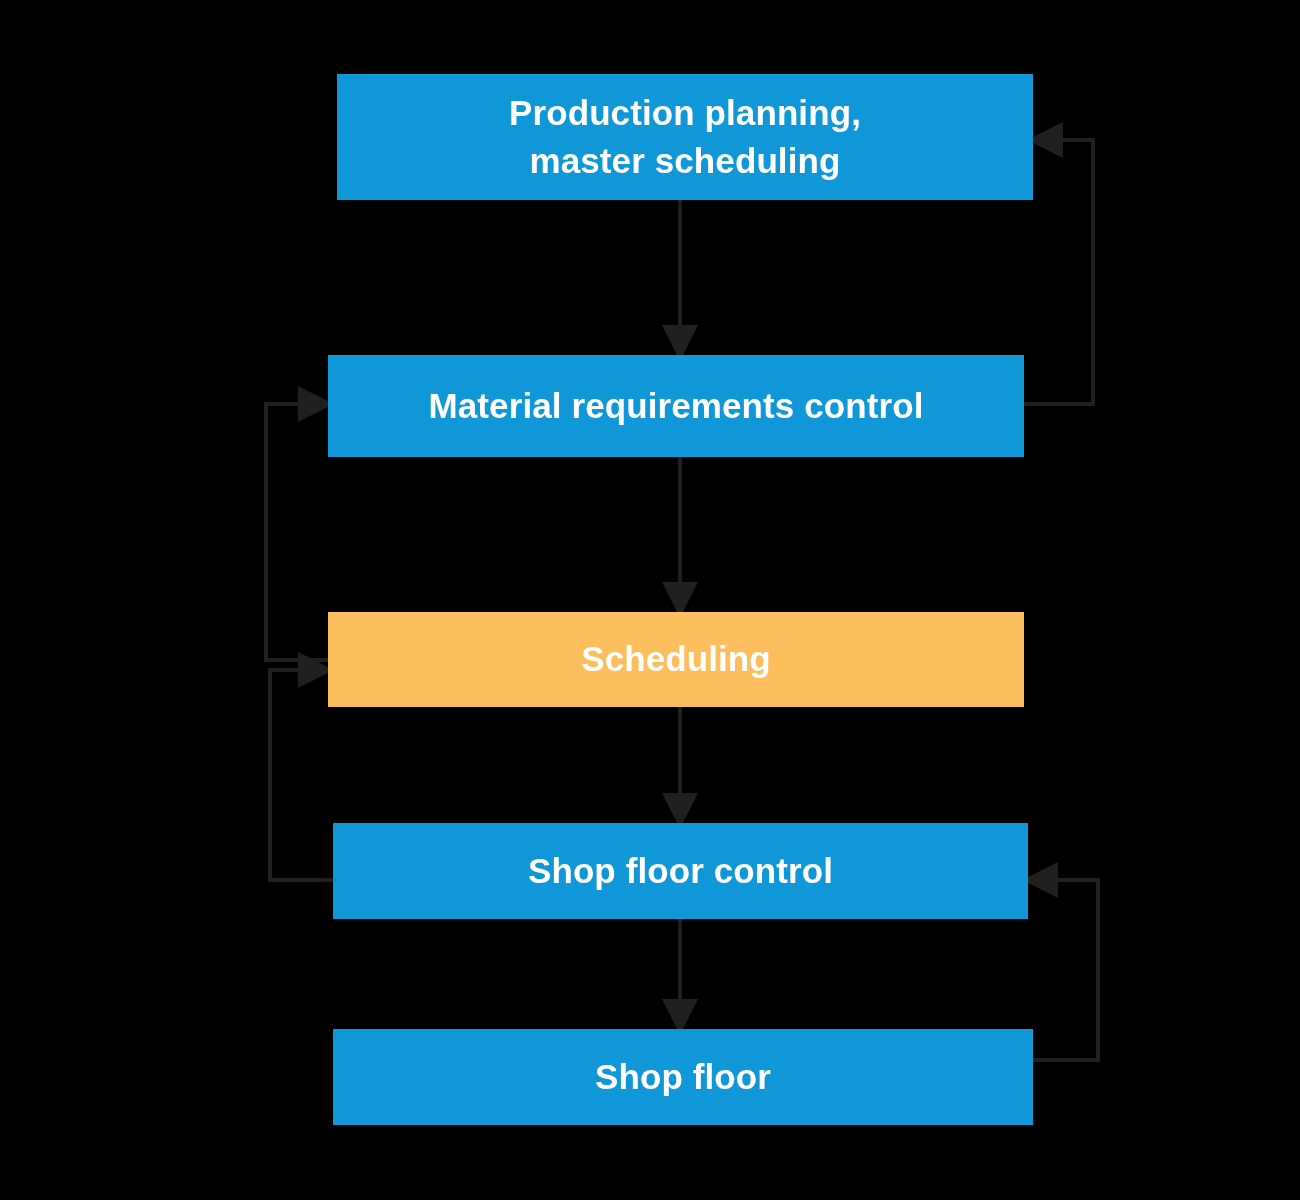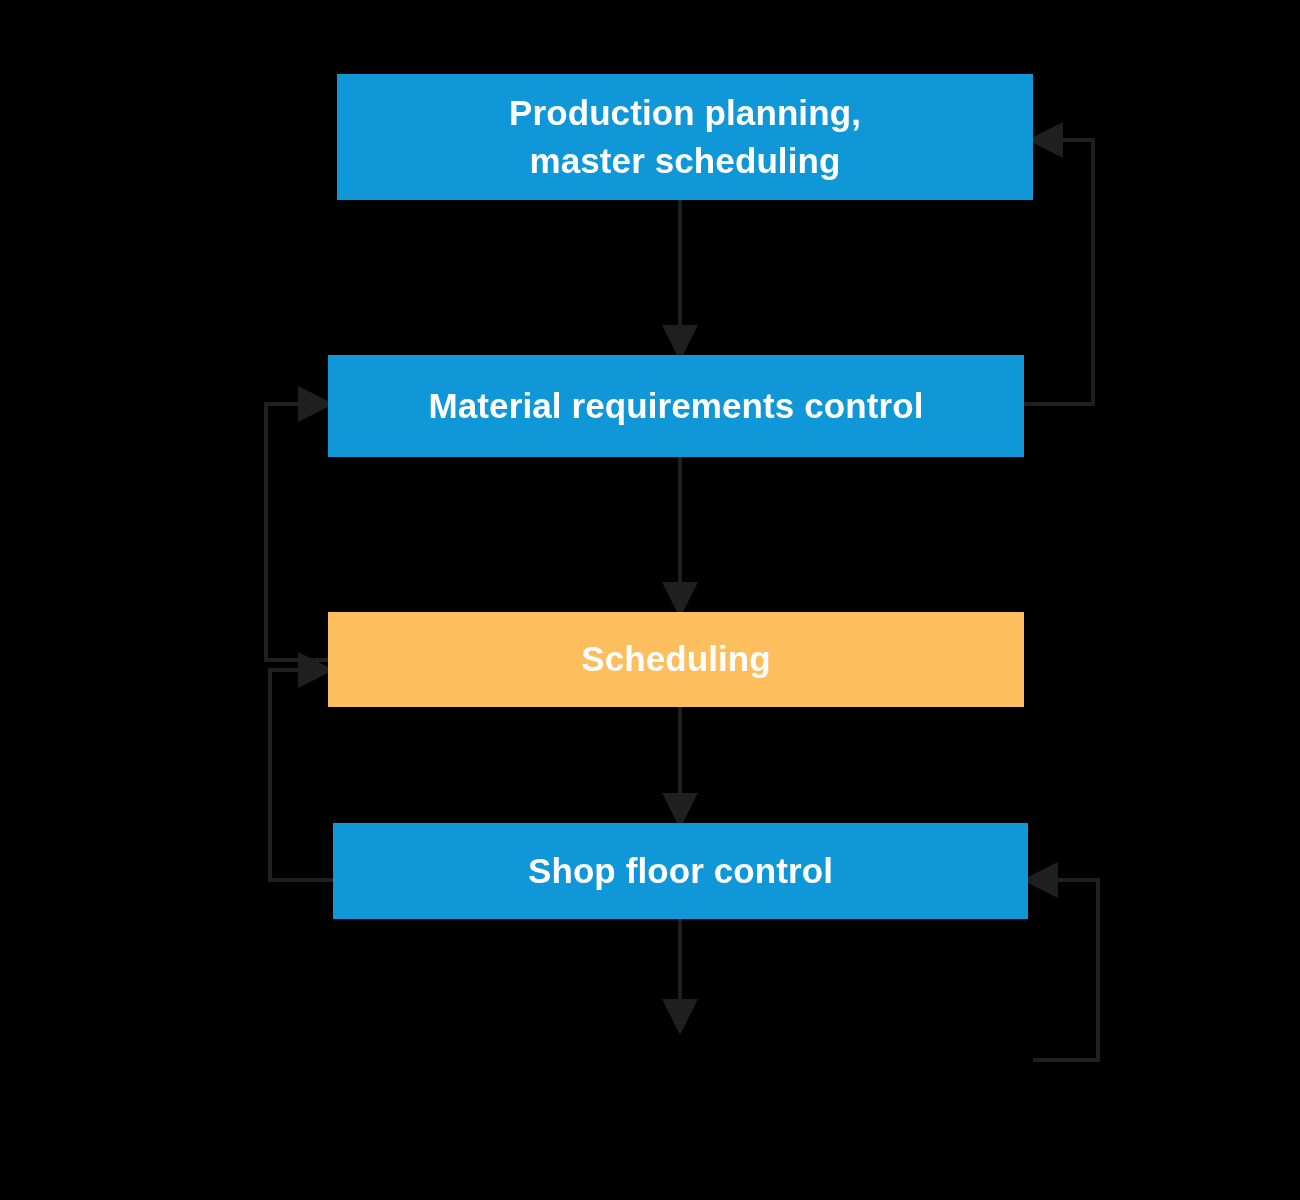--- a/index.html
+++ b/index.html
@@ -94,14 +94,17 @@
   </div>
 
   <div class="node node-sfc" style="background:#0F97D7;">
     <span class="node-label">Shop floor control</span>
   </div>
 
   <div class="node node-sch" style="background:#FDBE5E;">
     <span class="node-label">Scheduling</span>
   </div>
 
+  <div class="node node-sf" style="background:#0F97D7;">
+    <span class="node-label">Shop floor</span>
+  </div>
 
 </div>
 
 </body></html>

